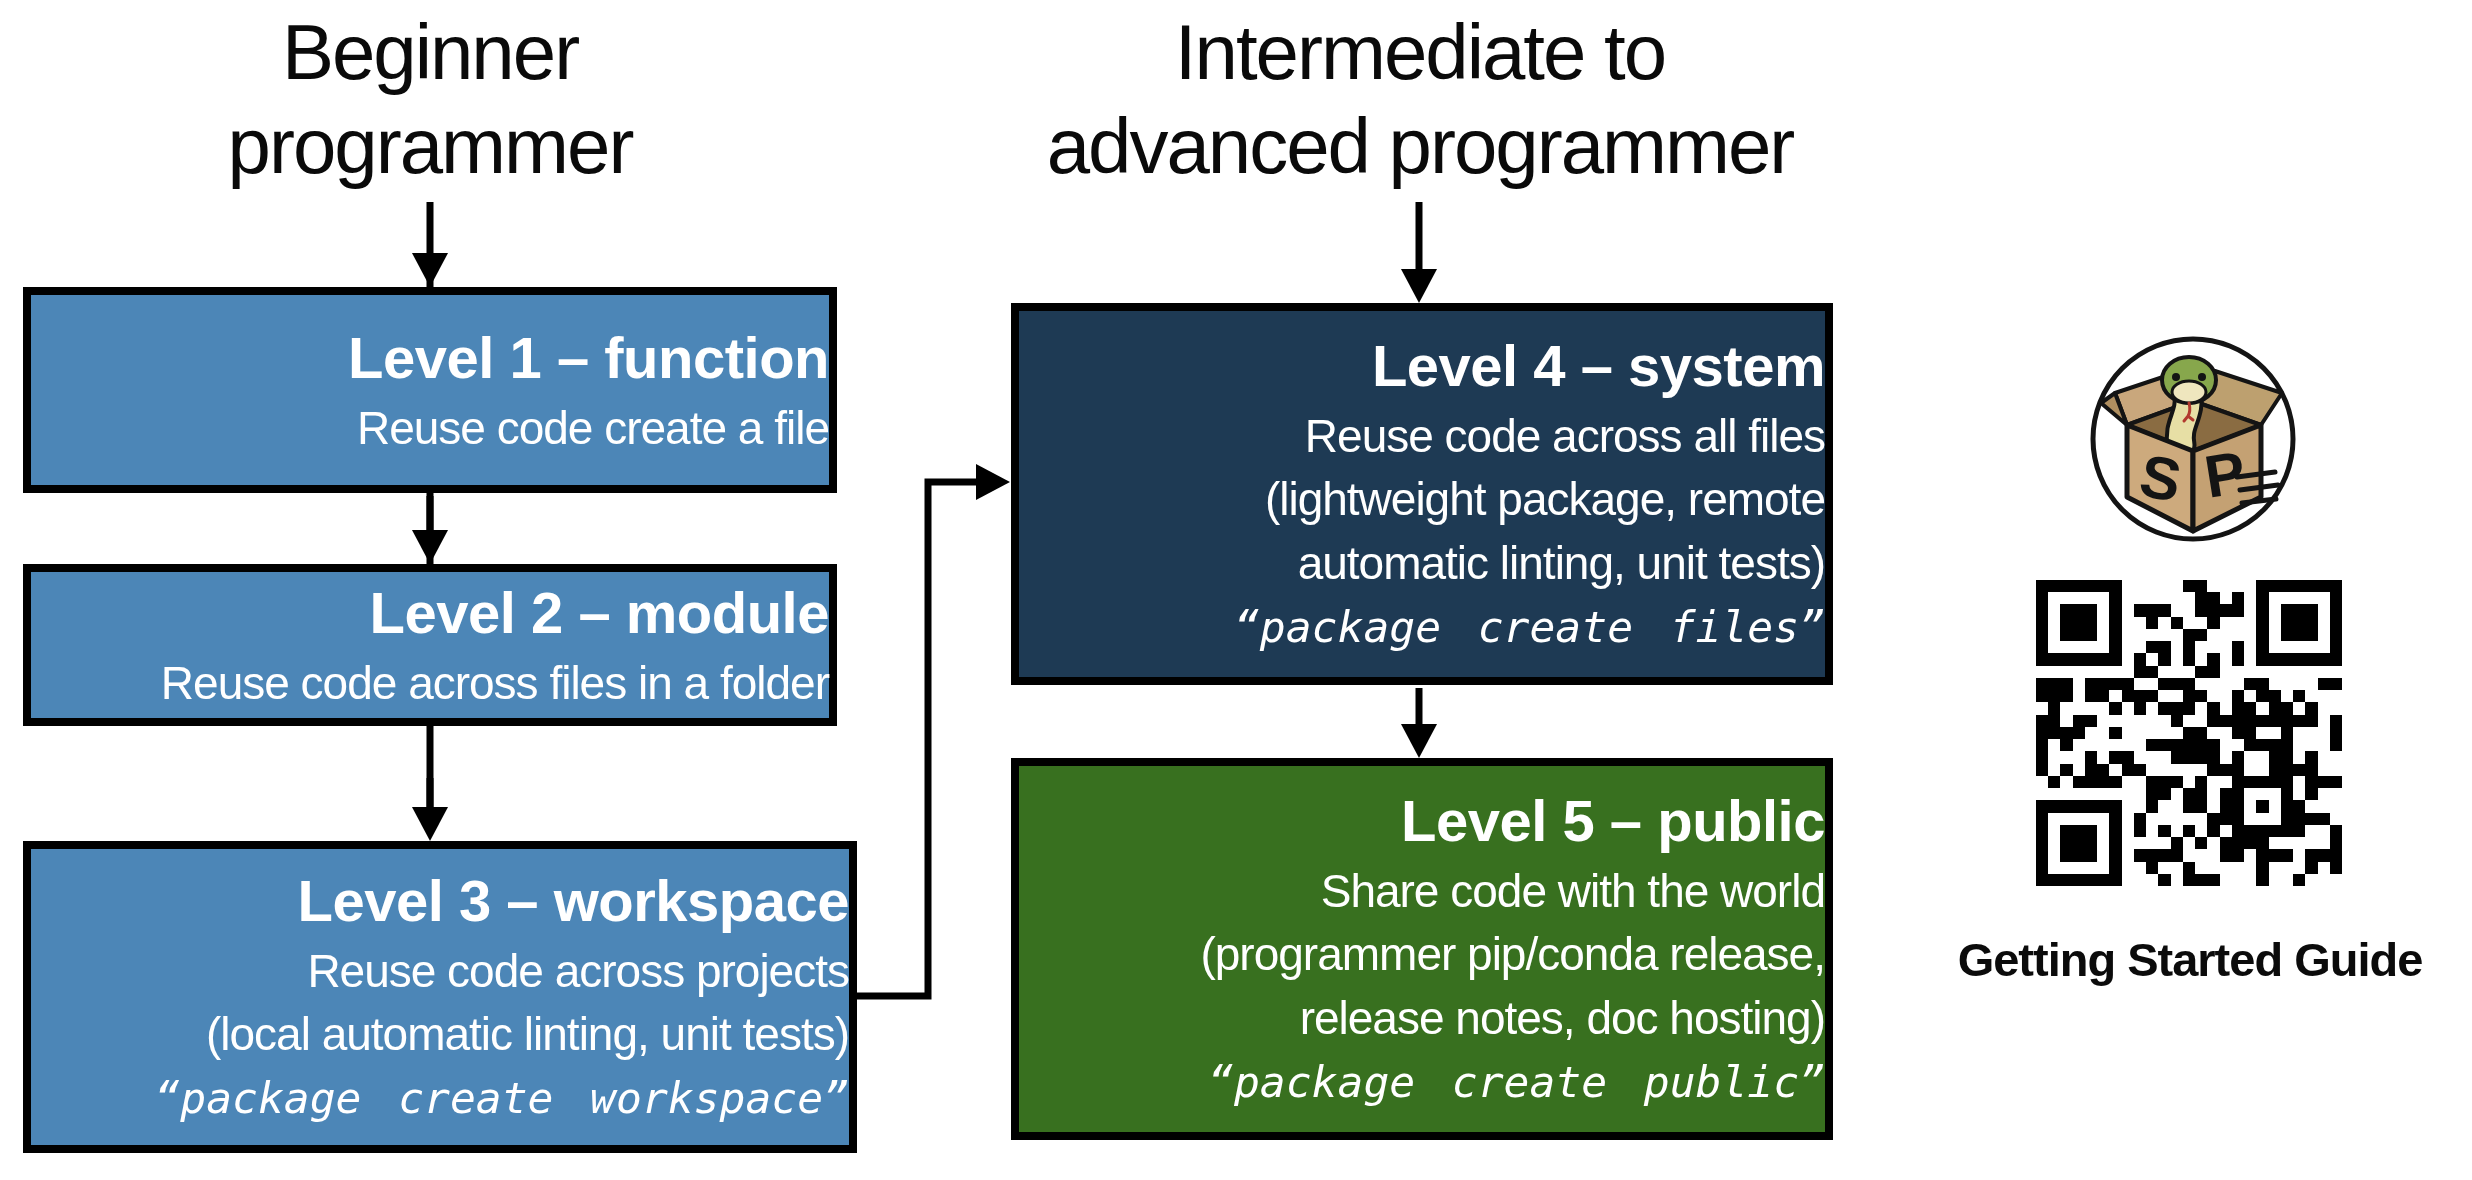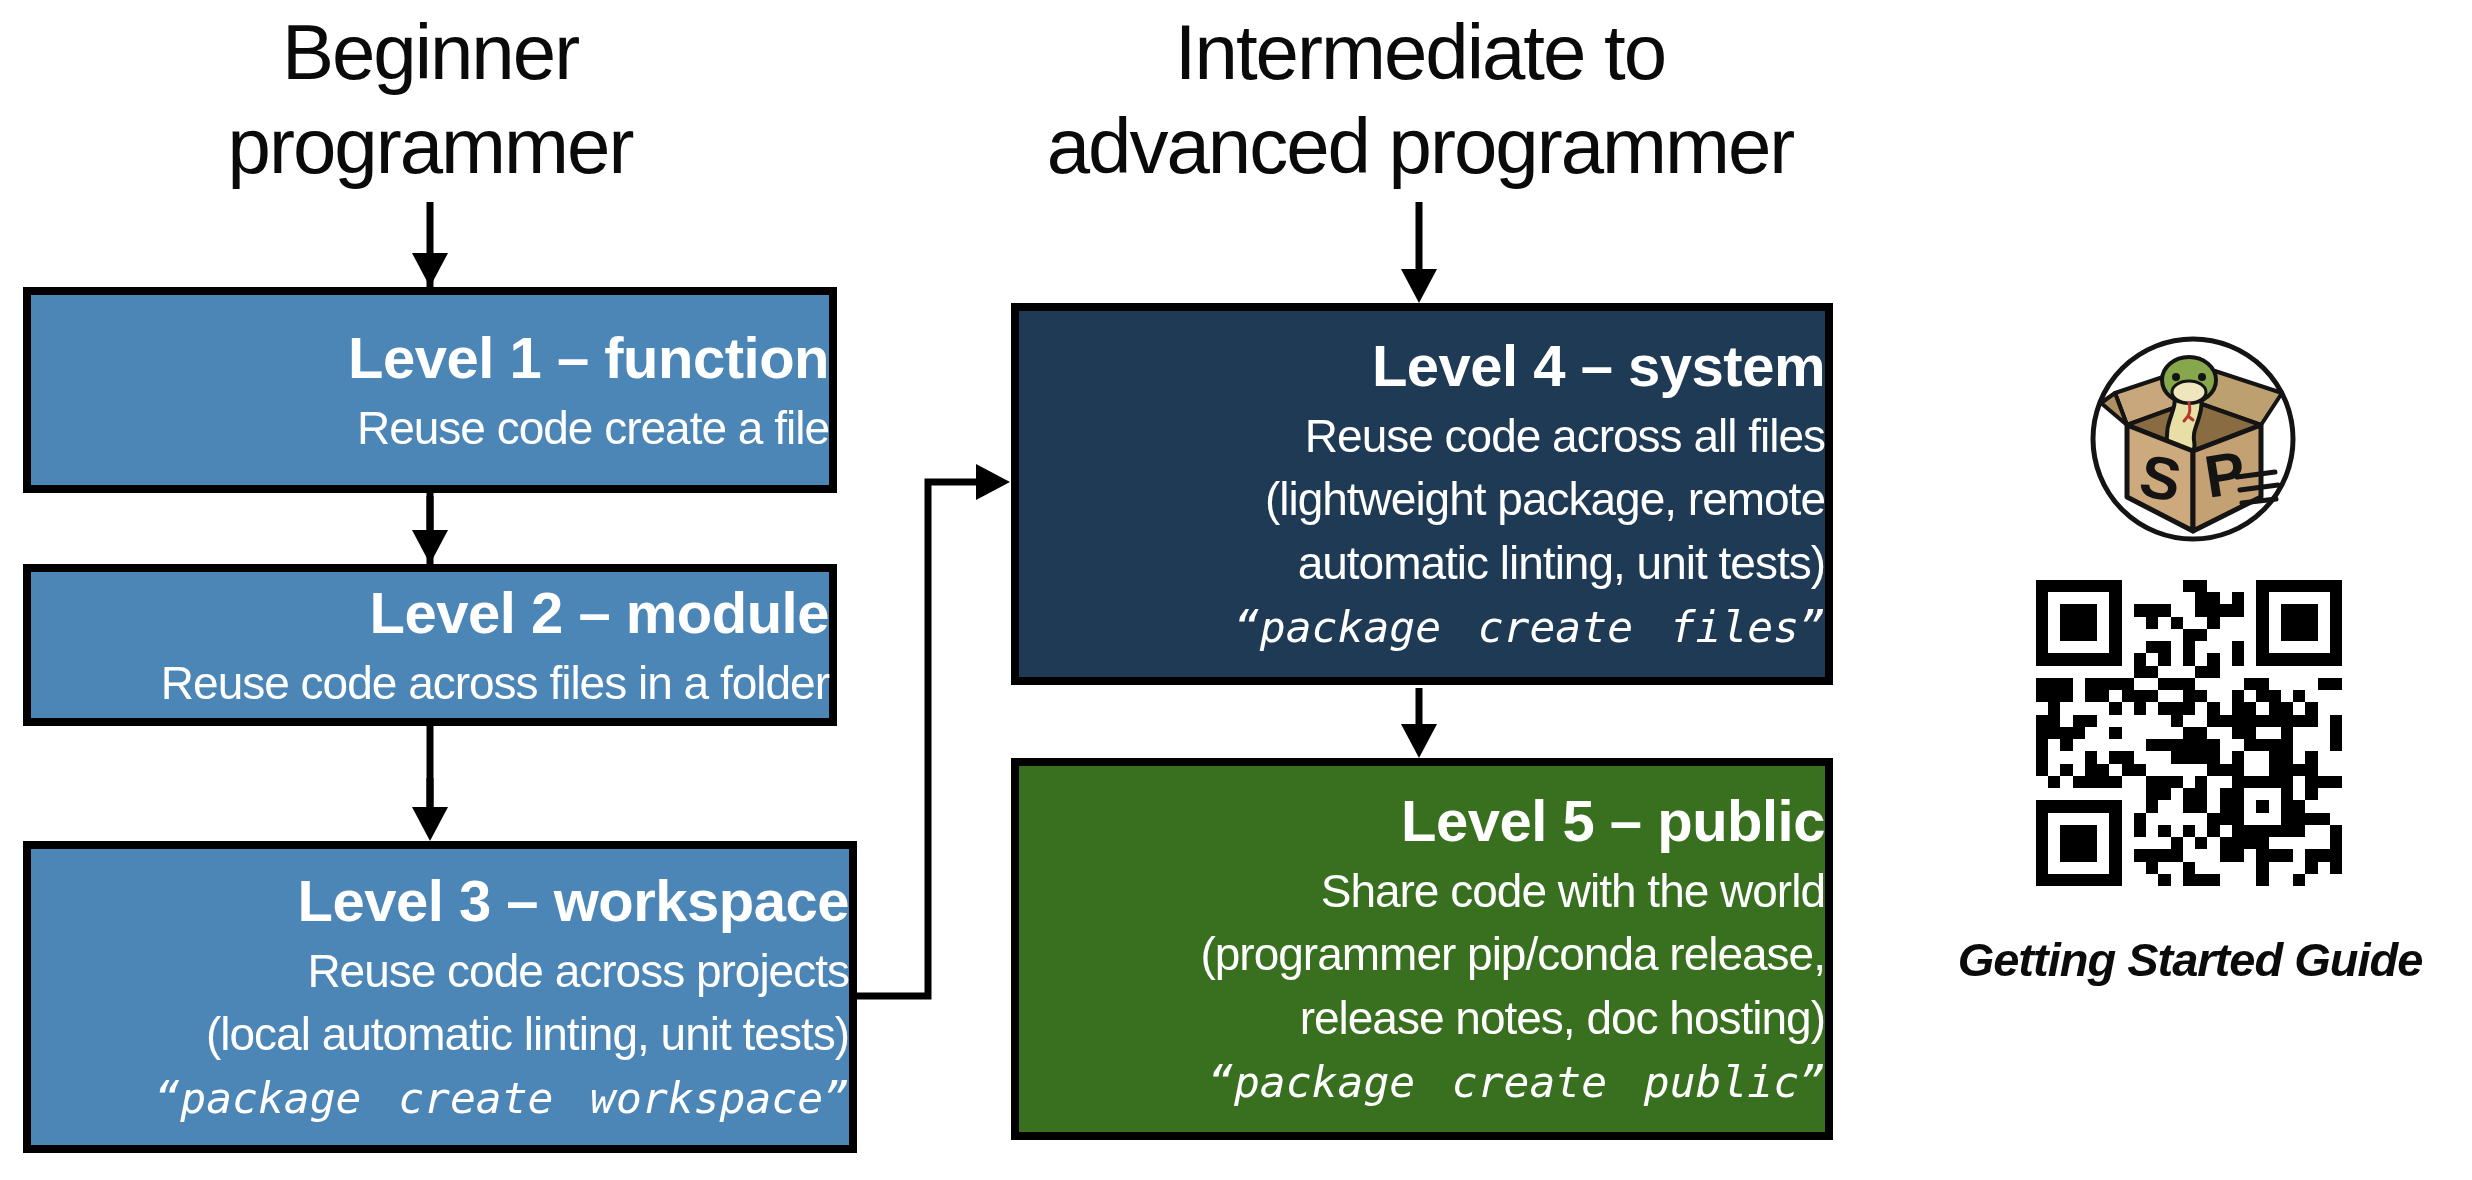--- a/index.html
+++ b/index.html
@@ -14,21 +14,21 @@
   .box.blue{background:#4C86B7;}
   .box.navy{background:#1E3A54;}
   .box.green{background:#38701F;}
   .box-title{font-size:58px;font-weight:700;line-height:1.32;white-space:nowrap;letter-spacing:-0.5px;}
   .box-line{font-size:46px;line-height:1.38;white-space:nowrap;letter-spacing:-1px;}
   .box-cmd{font-family:"DejaVu Sans Mono",monospace;font-style:italic;font-size:43px;
            line-height:1.5;white-space:nowrap;word-spacing:0.25em;}
   .logo{position:absolute;left:2085px;top:331px;width:216px;height:216px;z-index:1;}
   .qr{position:absolute;left:2036px;top:580px;width:306px;height:306px;z-index:1;}
   .caption{position:absolute;left:1930px;top:932px;width:520px;text-align:center;
-           font-size:47px;font-weight:700;font-style:italic;letter-spacing:-1px;
+           font-size:47px;font-weight:700;letter-spacing:-1px;
            color:#0b0b0b;white-space:nowrap;}
 </style>
 </head>
 <body>
 
 <svg class="arrow-layer" width="2472" height="1180" viewBox="0 0 2472 1180">
   <g stroke="#000" stroke-width="7" fill="none">
     <line x1="430" y1="202" x2="430" y2="810"></line>
   </g>
   <g stroke="#000" stroke-width="7" fill="none">

